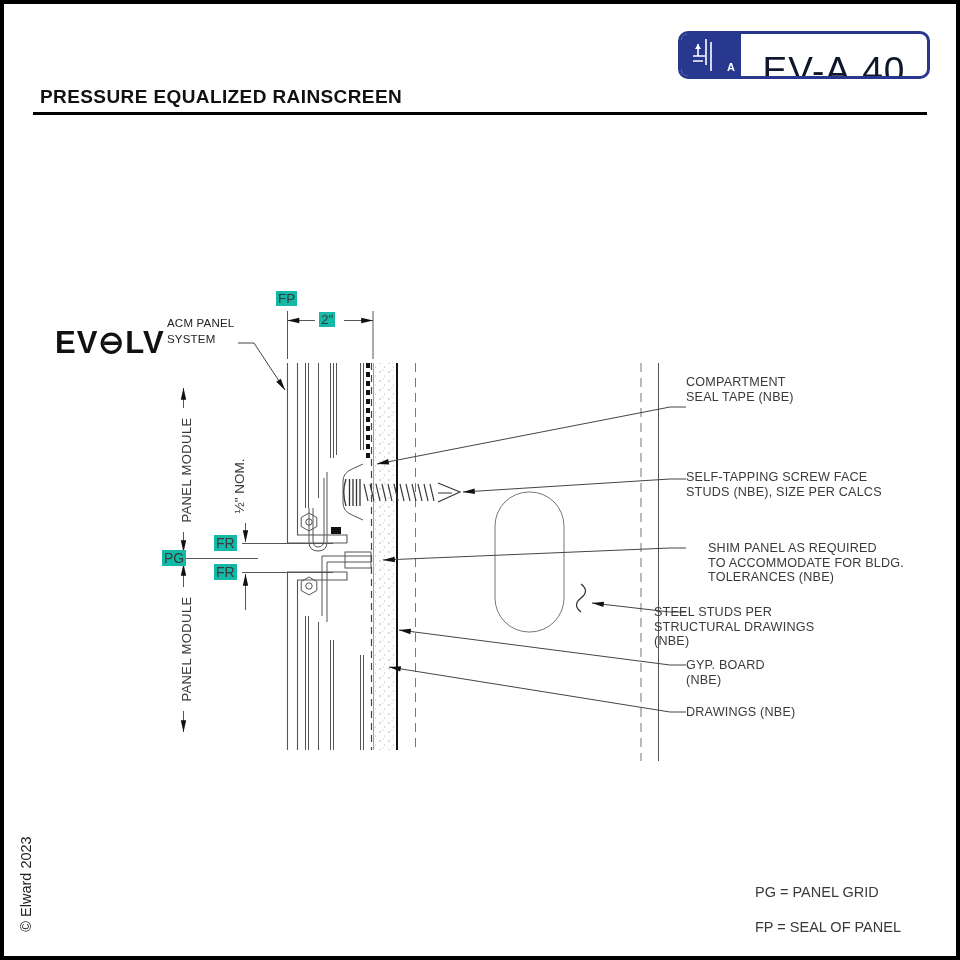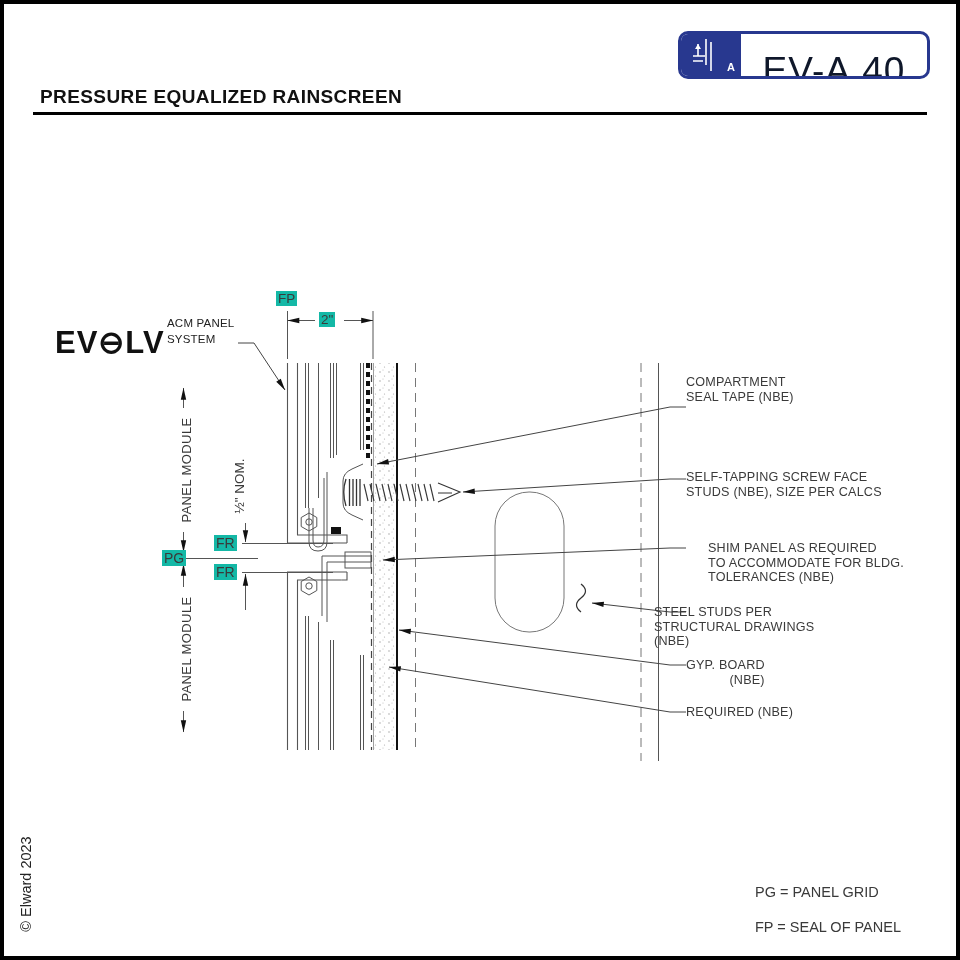--- a/index.html
+++ b/index.html
@@ -196,23 +196,23 @@
 <div class="lbl callout" style="left:686px;top:375px;">COMPARTMENT
 SEAL TAPE  (NBE)</div>
 <div class="lbl callout" style="left:686px;top:470px;">SELF-TAPPING SCREW FACE
 STUDS (NBE), SIZE PER CALCS</div>
 <div class="lbl callout" style="left:708px;top:541px;">SHIM PANEL AS REQUIRED
 TO ACCOMMODATE FOR BLDG.
 TOLERANCES  (NBE)</div>
 <div class="lbl callout" style="left:654px;top:605px;">STEEL STUDS PER
 STRUCTURAL DRAWINGS
 (NBE)</div>
-<div class="lbl callout" style="left:686px;top:658px;text-align:right;">GYP. BOARD
+<div class="lbl callout" style="left:686px;top:658px;">GYP. BOARD
 (NBE)</div>
-<div class="lbl callout" style="left:686px;top:705px;">REQUIRED  (NBE)</div>
+<div class="lbl callout" style="left:686px;top:705px;">DRAWINGS  (NBE)</div>
 
 <div class="lbl legend">
   <div>PG = PANEL GRID</div>
   <div>FP = SEAL OF PANEL</div>
   <div>FR = FACE OF RETURN</div>
   
 </div>
 
 <div class="lbl copyright">© Elward 2023</div>
 

